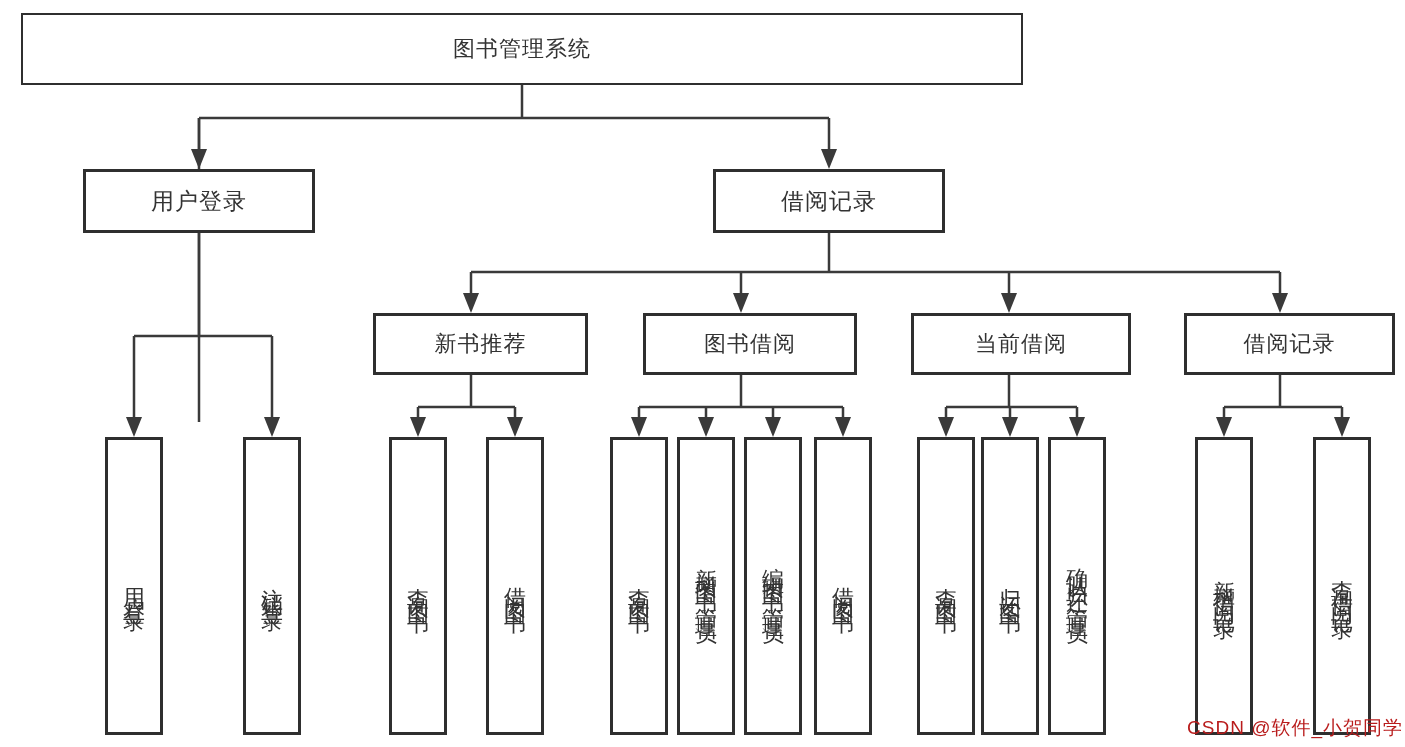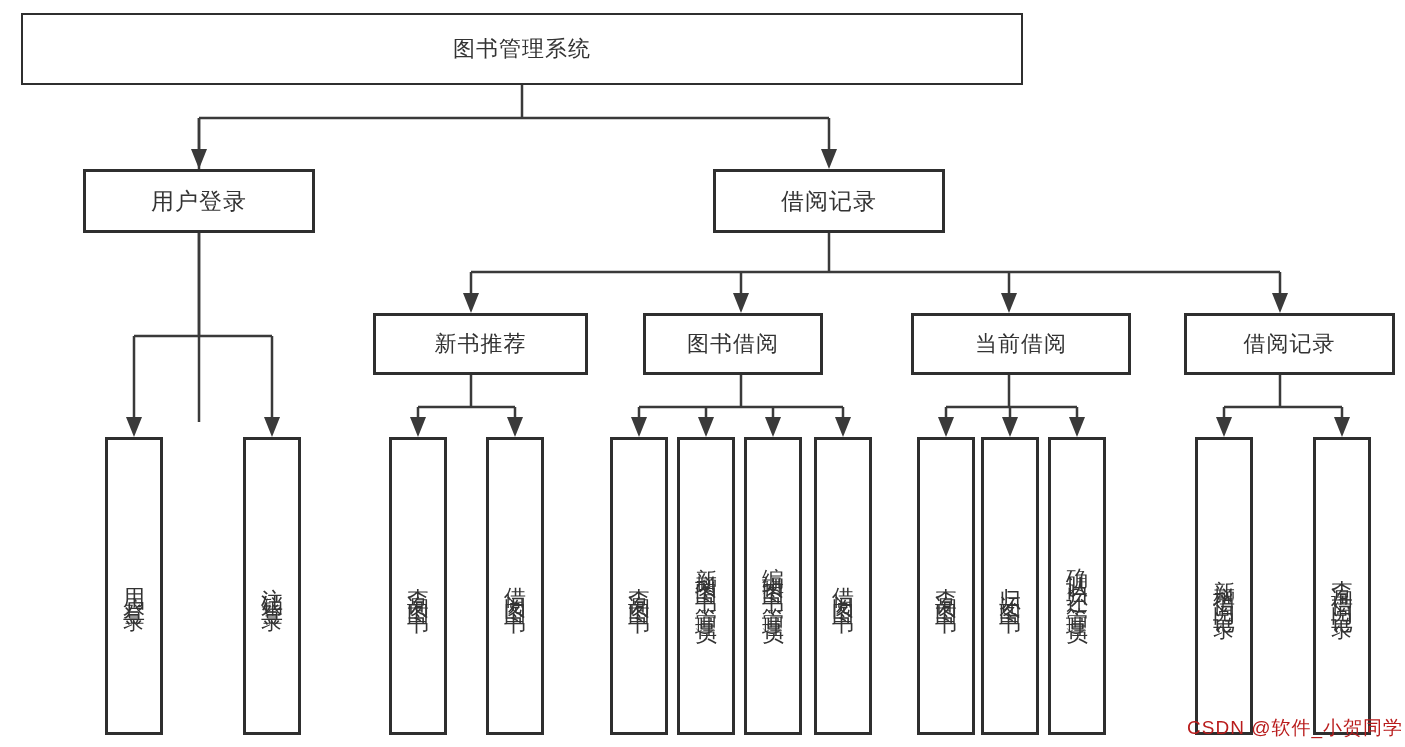--- a/index.html
+++ b/index.html
@@ -100,21 +100,21 @@
       <polygon points="1334,417 1350,417 1342,437"></polygon>
     </g>
   </svg>
 
   <div class="box root">图书管理系统</div>
 
   <div class="box lvl2" style="left:83px;">用户登录</div>
   <div class="box lvl2" style="left:713px;">借阅记录</div>
 
   <div class="box lvl3" style="left:364px;width:215px;">新书推荐</div>
-  <div class="box lvl3" style="left:634px;width:180px;">图书借阅</div>
+  <div class="box lvl3" style="left:634px;width:214px;">图书借阅</div>
   <div class="box lvl3" style="left:902px;width:220px;">当前借阅</div>
   <div class="box lvl3" style="left:1175px;width:211px;">借阅记录</div>
 
   <div class="box leaf" style="left:105px;">用户登录</div>
   <div class="box leaf" style="left:243px;">注销登录</div>
 
   <div class="box leaf" style="left:389px;">查询图书</div>
   <div class="box leaf" style="left:486px;">借阅图书</div>
 
   <div class="box leaf" style="left:610px;">查询图书</div>

